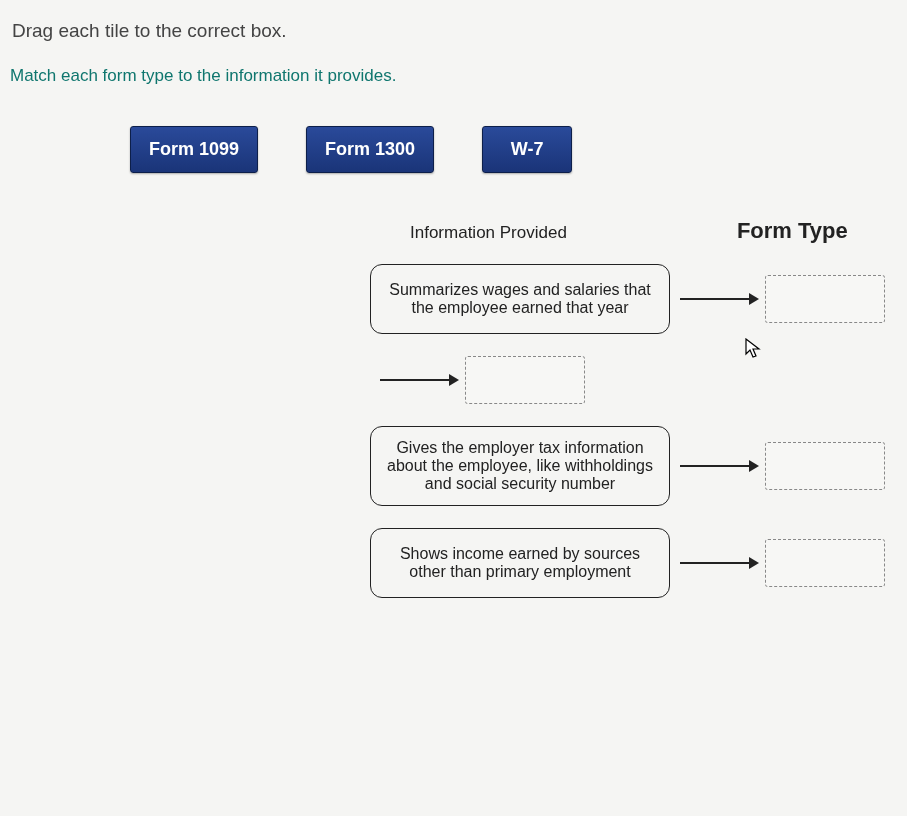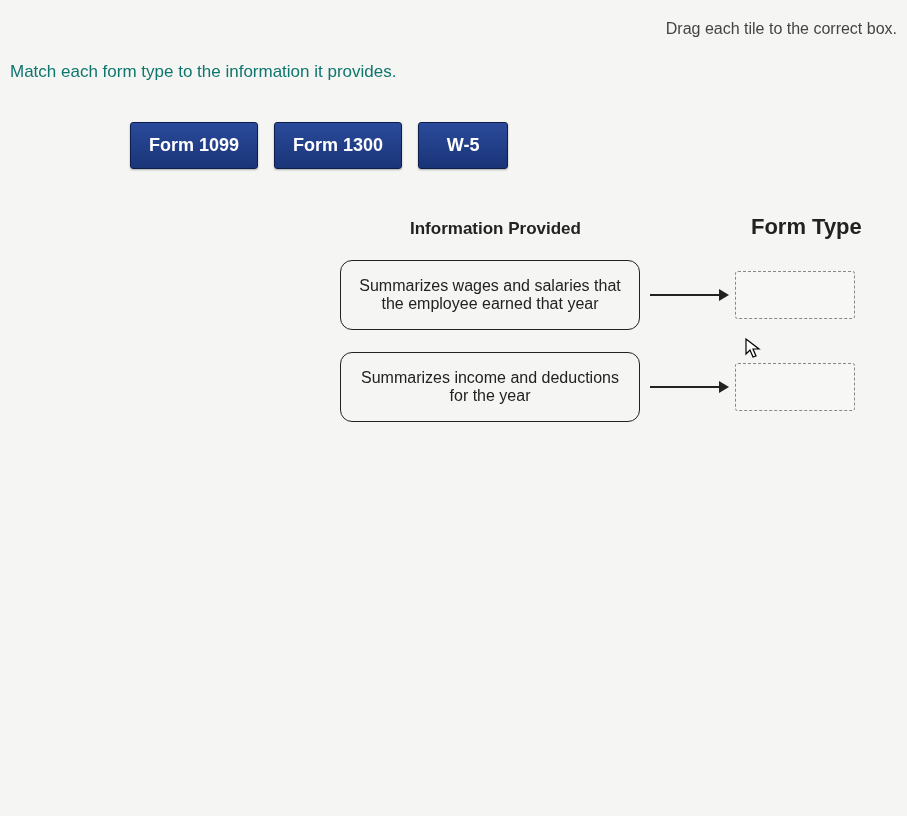--- a/index.html
+++ b/index.html
@@ -9,35 +9,34 @@
     }
     body {
       font-family: Arial, Helvetica, sans-serif;
       background: #f5f5f3;
       width: 907px;
       height: 816px;
       padding: 20px 10px;
       color: #222;
     }
     .instruction-1 {
-      font-size: 16px;
+      font-size: 19px;
       color: #444;
       margin-bottom: 24px;
       margin-left: 2px;
-      text-align: right;
     }
     .instruction-2 {
       font-size: 17px;
       color: #0f766e;
       margin-bottom: 40px;
       margin-left: 0px;
     }
     .tiles-row {
       display: flex;
-      gap: 16px;
+      gap: 48px;
       margin-left: 120px;
       margin-bottom: 45px;
       align-items: center;
     }
     .tile {
       background: #1e3a8a;
       background: linear-gradient(to bottom, #2a4a9a, #1a3478);
       color: #fff;
       font-size: 18px;
       font-weight: bold;
@@ -49,37 +48,38 @@
       text-align: center;
       box-shadow: 0 1px 2px rgba(0,0,0,0.3);
     }
     .columns-header {
       display: flex;
       align-items: baseline;
       margin-bottom: 20px;
     }
     .col-header-info {
       font-size: 17px;
-      font-weight: bold;
+      font-weight: normal;
       margin-left: 400px;
     }
     .col-header-form {
       font-size: 22px;
       font-weight: bold;
       margin-left: 170px;
     }
     .match-rows {
       display: flex;
       flex-direction: column;
       gap: 22px;
       margin-left: 330px;
     }
     .match-row {
       display: flex;
       align-items: center;
+      margin-left: 30px;
     }
     .info-box {
       width: 300px;
       min-height: 70px;
       border: 1.5px solid #222;
       border-radius: 12px;
       padding: 12px 14px;
       display: flex;
       align-items: center;
       justify-content: center;
@@ -127,47 +127,62 @@
   </style>
 </head>
 <body>
 
 <div class="instruction-1">Drag each tile to the correct box.</div>
 <div class="instruction-2">Match each form type to the information it provides.</div>
 
 <div class="tiles-row">
   <div class="tile">Form 1099</div>
   <div class="tile">Form 1300</div>
-  <div class="tile">W-5</div>
+  <div class="tile">W-7</div>
 </div>
 
 <div class="columns-header">
   <div class="col-header-info">Information Provided</div>
   <div class="col-header-form">Form Type</div>
 </div>
 
 <div class="match-rows">
 
   <div class="match-row">
     <div class="info-box">Summarizes wages and salaries that the employee earned that year</div>
     <div class="arrow-wrap">
       <div class="arrow-line"></div>
       <div class="arrow-head"></div>
     </div>
     <div class="drop-box"></div>
   </div>
 
   <div class="match-row">
-    <div class="info-box">Summarizes income and deductions for the year</div>
     <div class="arrow-wrap">
       <div class="arrow-line"></div>
       <div class="arrow-head"></div>
     </div>
     <div class="drop-box"></div>
   </div>
 
+  <div class="match-row">
+    <div class="info-box">Gives the employer tax information about the employee, like withholdings and social security number</div>
+    <div class="arrow-wrap">
+      <div class="arrow-line"></div>
+      <div class="arrow-head"></div>
+    </div>
+    <div class="drop-box"></div>
+  </div>
 
+  <div class="match-row">
+    <div class="info-box">Shows income earned by sources other than primary employment</div>
+    <div class="arrow-wrap">
+      <div class="arrow-line"></div>
+      <div class="arrow-head"></div>
+    </div>
+    <div class="drop-box"></div>
+  </div>
 
 </div>
 
 <svg class="cursor-icon" width="18" height="22" viewBox="0 0 18 22">
   <path d="M1 1 L1 16 L5 12 L8 19 L11 18 L8 11 L14 11 Z" fill="#fff" stroke="#000" stroke-width="1.2"></path>
 </svg>
 
 </body></html>

